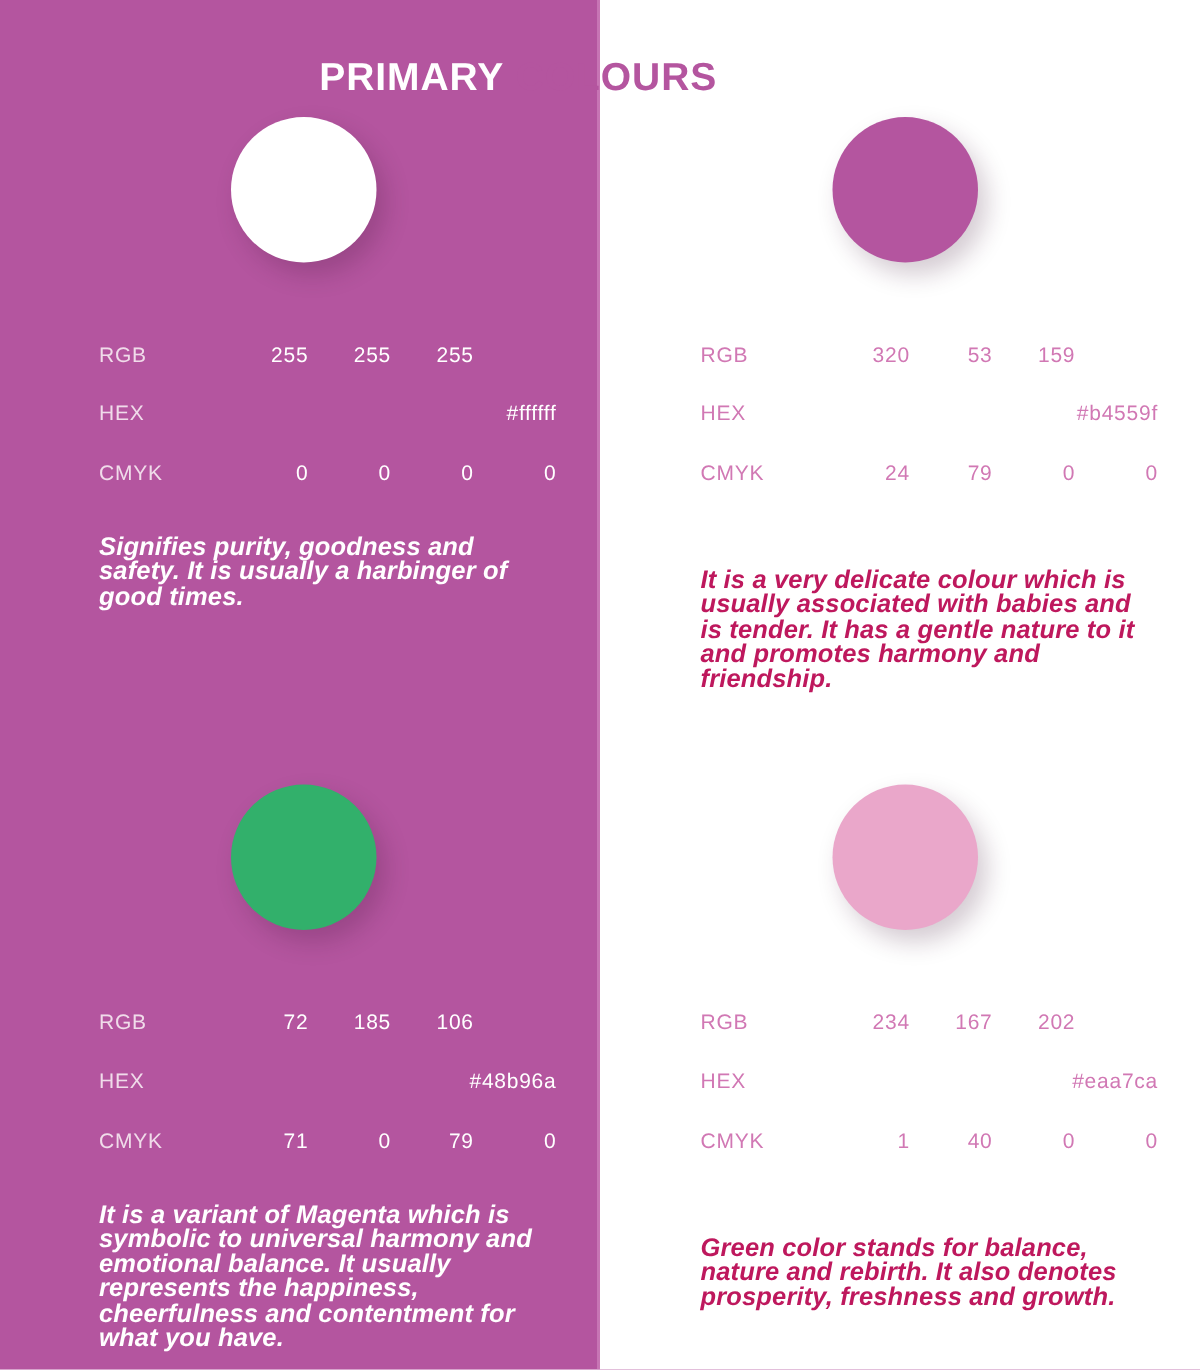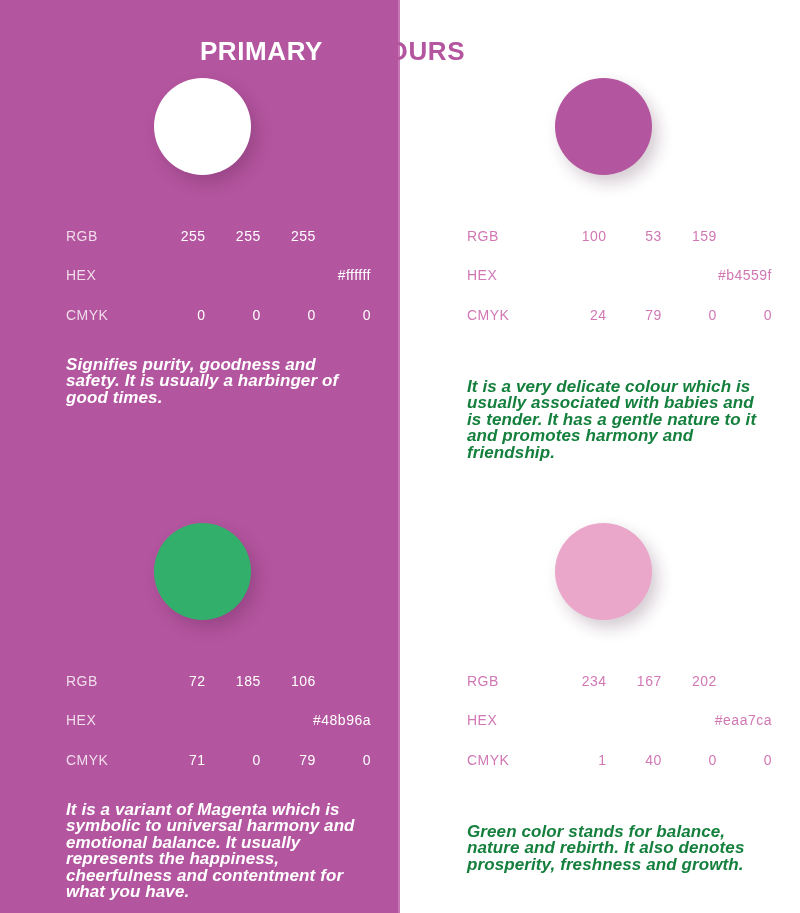--- a/index.html
+++ b/index.html
@@ -47,20 +47,21 @@
     position: absolute;
     left: 0;
     top: 36px;
     width: 665px;
     text-align: center;
     font-size: 26px;
     font-weight: bold;
     letter-spacing: .6px;
     white-space: nowrap;
     line-height: 30px;
+    padding-left: 13px;
   }
   .title .word-a { color: #ffffff; }
   .title .word-b { color: #b4559f; }
 
   
   .swatch {
     position: absolute;
     width: 340px;
   }
   .swatch.col-left  { left: 66px; }
@@ -102,21 +103,21 @@
 
   
   .on-magenta .specs,
   .on-magenta .desc { color: #ffffff; }
   .on-magenta .specs .lbl { color: #f0dcea; }
 
   
   .on-white .specs,
   .on-white .desc { color: #d178b4; }
   .on-white .specs .lbl { color: #d178b4; }
-  .on-white .desc { color: #15803d; margin-top: 44px; }
+  .on-white .desc { color: #be185d; margin-top: 44px; }
 </style>
 </head>
 <body>
 
 <div id="poster">
 
   <div class="left-panel"></div>
   <div class="panel-edge"></div>
 
   <div class="title">
@@ -149,21 +150,21 @@
       </table>
     <div class="desc">Signifies purity, goodness and safety. It is usually a harbinger of good times.</div>
   </div>
 
   <div class="swatch col-right row-top on-white">
     <div class="circle" style="background:#b4559f"></div>
     <table class="specs">
       <tbody>
           <tr>
         <td class="lbl">RGB</td>
-        <td class="num">100</td>
+        <td class="num">320</td>
         <td class="num">53</td>
         <td class="num">159</td>
         <td class="num"></td>
       </tr>
       <tr>
         <td class="lbl">HEX</td>
         <td class="hex" colspan="4">#b4559f</td>
       </tr>
       <tr>
         <td class="lbl">CMYK</td>

